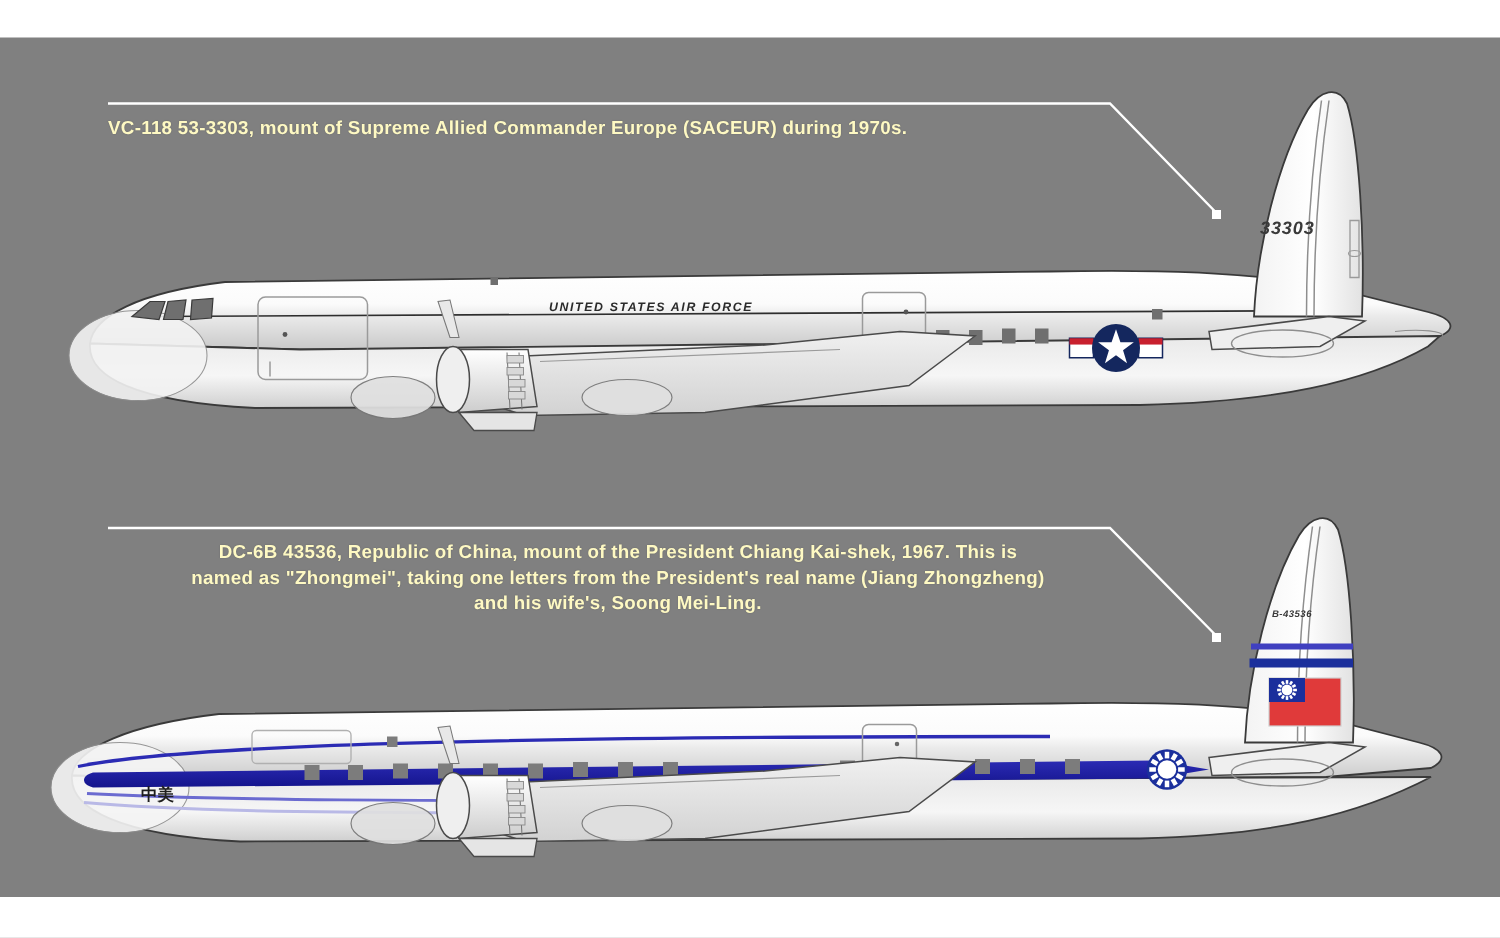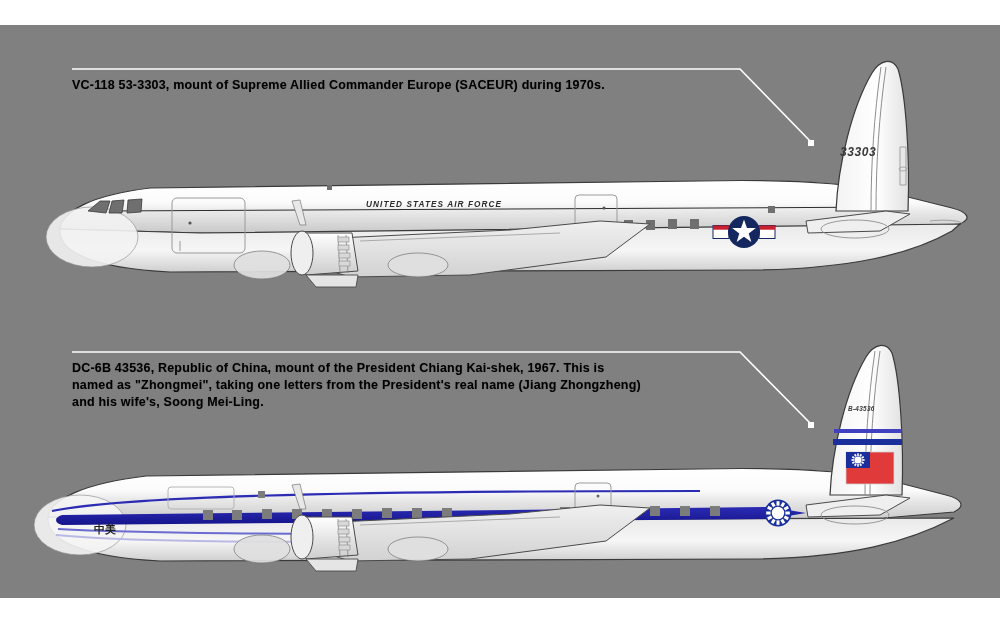--- a/index.html
+++ b/index.html
@@ -1,19 +1,19 @@
 <!DOCTYPE html>
 <html><head>
 <meta charset="utf-8">
 <style>
   html,body{margin:0;padding:0;background:#ffffff;}
   body{width:1000px;height:625px;overflow:hidden;font-family:"Liberation Sans",sans-serif;}
   #stage{position:relative;width:1000px;height:625px;background:#ffffff;}
   #plate{position:absolute;left:0;top:25px;width:1000px;height:573px;background:#808080;overflow:hidden;}
-  .caption{position:absolute;color:#000000;font-family:"Liberation Sans",sans-serif;font-size:12.5px;font-weight:600;letter-spacing:.2px;line-height:17px;white-space:pre-line;text-shadow:0 0 1px rgba(0,0,0,.25);}
+  .caption{position:absolute;color:#fef9c3;font-family:"Liberation Sans",sans-serif;font-size:12.5px;font-weight:600;letter-spacing:.2px;line-height:17px;white-space:pre-line;text-shadow:0 0 1px rgba(0,0,0,.25);}
   .svglayer{position:absolute;left:0;top:0;width:1000px;height:573px;}
 </style>
 </head>
 <body>
 
 <div id="stage">
   <div id="plate">
 
     <svg class="svglayer" viewBox="0 0 1000 573" xmlns="http://www.w3.org/2000/svg">
       <defs>
@@ -292,18 +292,18 @@
         <path d="M72 327 L740 327 L812 400"></path>
       </g>
       <g fill="#ffffff">
         <rect x="808" y="115" width="6" height="6"></rect>
         <rect x="808" y="397" width="6" height="6"></rect>
       </g>
     </svg>
 
     <div class="caption" style="left:72px;top:52px;width:660px;">VC-118 53-3303, mount of Supreme Allied Commander Europe (SACEUR) during 1970s.</div>
 
-    <div class="caption" style="left:72px;top:335px;width:680px;">DC-6B 43536, Republic of China, mount of the President Chiang Kai-shek, 1967. This is
+    <div class="caption" style="left:72px;top:335px;width:680px;text-align:center;">DC-6B 43536, Republic of China, mount of the President Chiang Kai-shek, 1967. This is
 named as "Zhongmei", taking one letters from the President's real name (Jiang Zhongzheng)
 and his wife's, Soong Mei-Ling.</div>
 
   </div>
 </div>
 
 </body></html>

